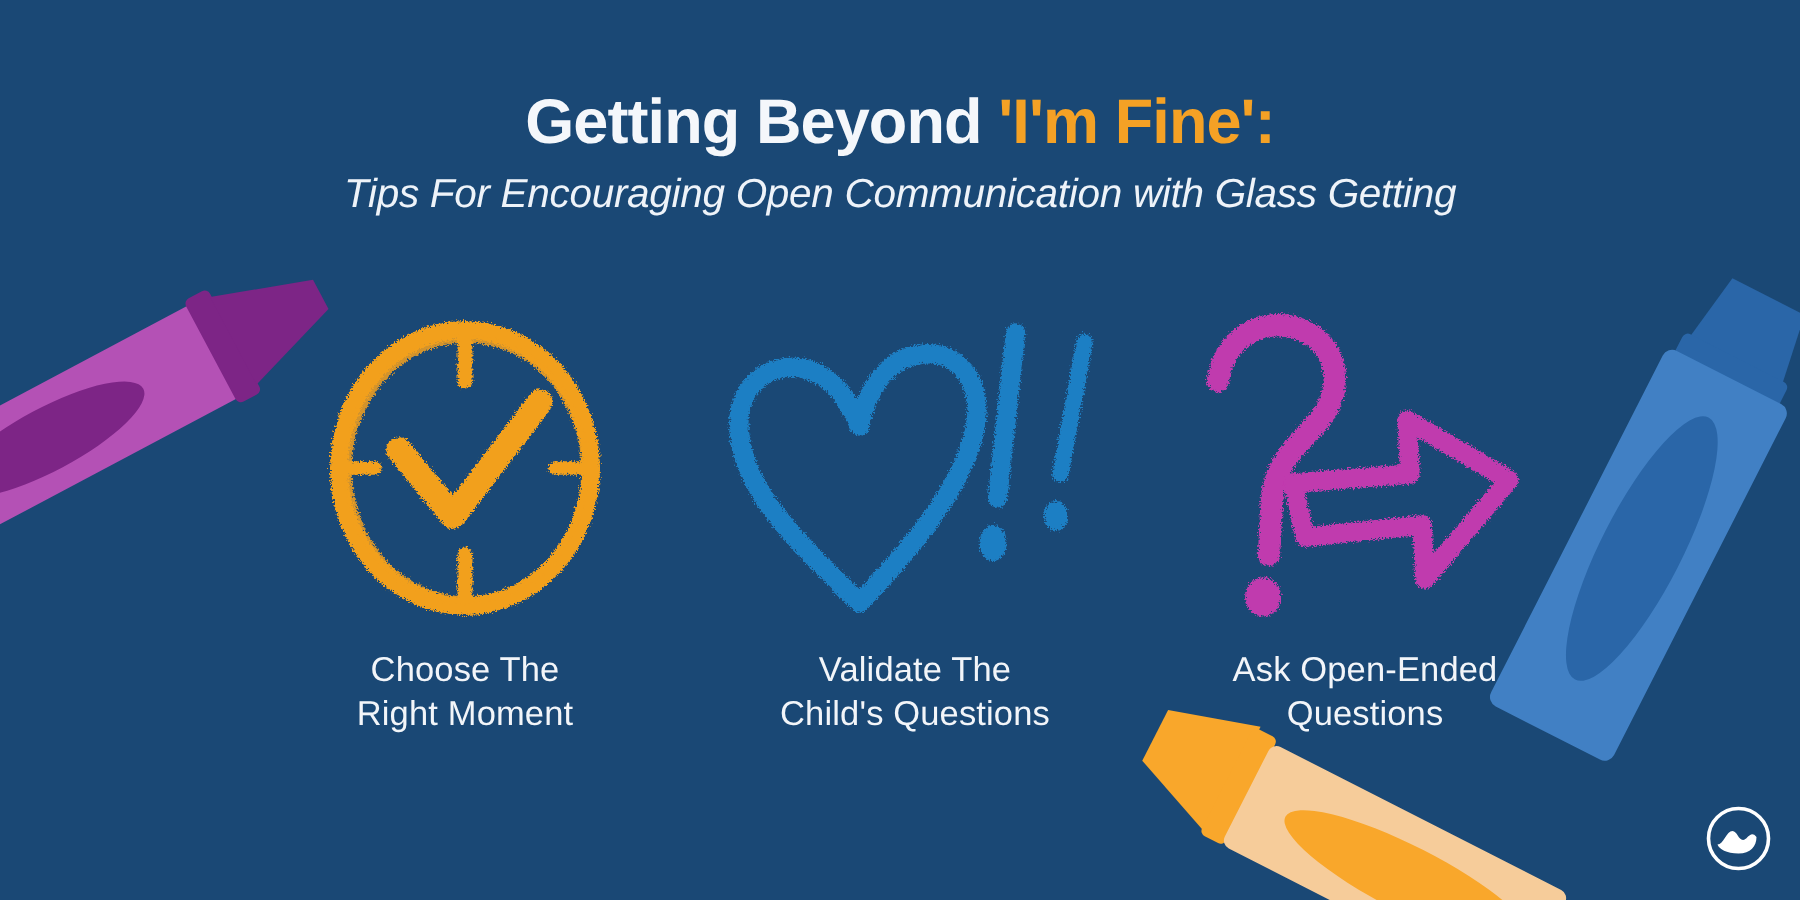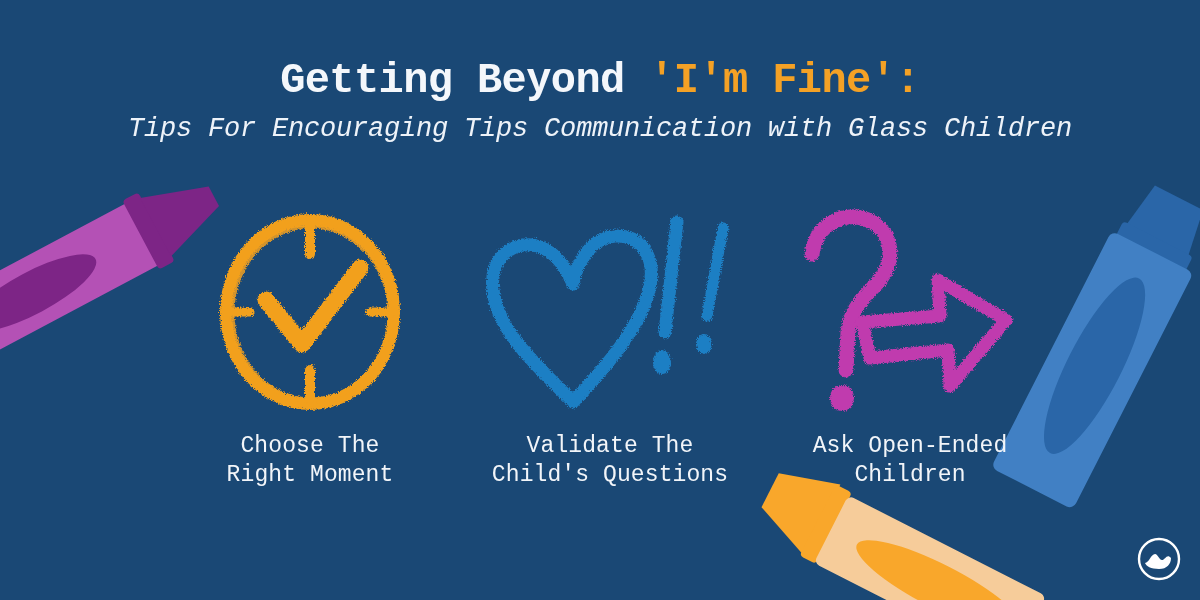--- a/index.html
+++ b/index.html
@@ -6,21 +6,21 @@
     margin: 0;
     padding: 0;
     background: #10263f;
   }
   #poster {
     position: relative;
     width: 1200px;
     height: 600px;
     overflow: hidden;
     background: #1a4875;
-    font-family: Liberation Mono, monospace;
+    font-family: Liberation Sans, sans-serif;
     -webkit-font-smoothing: antialiased;
   }
 
   
   .header {
     position: absolute;
     top: 0; left: 0;
     width: 1200px;
     padding-top: 58px;
     text-align: center;
@@ -143,21 +143,21 @@
       <rect x="58" y="8" width="18" height="80" rx="4" fill="#f9a72b"></rect>
 
       <rect x="74" y="12" width="222" height="76" rx="6" fill="#f6cc9a"></rect>
 
       <ellipse cx="196" cy="52" rx="92" ry="22" fill="#f9a72b"></ellipse>
     </svg>
   </div>
 
   <div class="header">
     <h1 class="title"><span>Getting Beyond </span><span class="accent">'I'm Fine':</span></h1>
-    <p class="subtitle">Tips For Encouraging Tips Communication with Glass Children</p>
+    <p class="subtitle">Tips For Encouraging Open Communication with Glass Getting</p>
   </div>
 
   <div class="tips">
 
     <div class="tip">
       <div class="tip-icon">
         <svg class="icon-svg" width="200" height="215" viewBox="0 0 200 215">
           <defs>
             <filter id="chalk1" x="-25%" y="-25%" width="150%" height="150%">
               <feTurbulence type="fractalNoise" baseFrequency="0.85" numOctaves="4" seed="7" result="n"></feTurbulence>
@@ -220,21 +220,21 @@
           <g filter="url(#chalk3)" stroke="#c03aae" fill="none" stroke-linecap="round" stroke-linejoin="round">
 
             <path d="M12,50 C16,20 44,6 68,16 C94,27 96,58 78,78 C62,96 50,106 48,128 L46,166" stroke-width="15"></path>
             <ellipse cx="42" cy="194" rx="12" ry="13" fill="#c03aae" stroke="none"></ellipse>
 
             <path d="M62,118 L140,112 L138,76 L206,116 L150,182 L148,146 L70,154 Z" stroke-width="13"></path>
           </g>
         </svg>
       </div>
       <div class="tip-label">Ask Open-Ended
-Children</div>
+Questions</div>
     </div>
 
   </div>
 
   <div class="logo">
     <svg class="icon-svg" width="46" height="46" viewBox="0 0 46 46">
       <circle cx="23" cy="23" r="20" fill="none" stroke="#ffffff" stroke-width="2.4"></circle>
       <path d="M9,27 C13,27 15,18 19,18 C22,18 23,24 26,24 C29,24 31,17 35,22
                C35,28 31,33 23,33 C15,33 10,30 9,27 Z" fill="#ffffff"></path>
     </svg>

